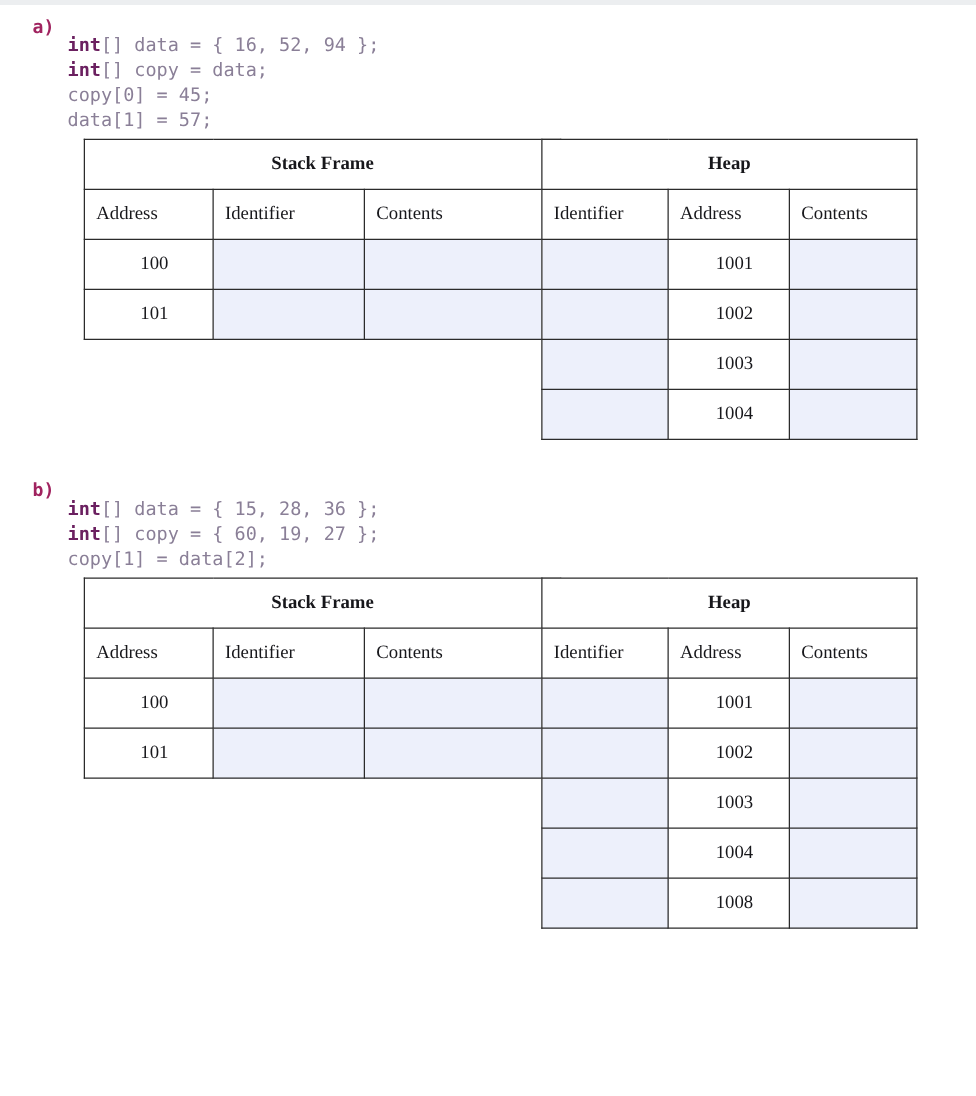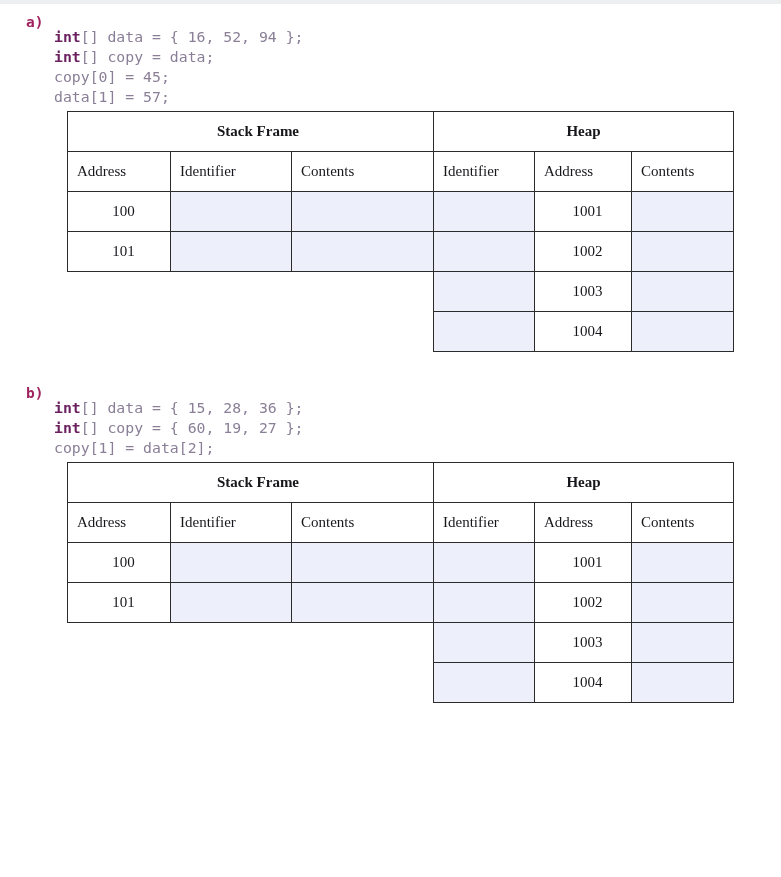--- a/index.html
+++ b/index.html
@@ -269,18 +269,23 @@
             <tr>
               <td class="cell-blank"></td>
               <td class="cell-val">1003</td>
               <td class="cell-blank"></td>
             </tr>
             <tr>
               <td class="cell-blank"></td>
               <td class="cell-val">1004</td>
               <td class="cell-blank"></td>
             </tr>
+            <tr>
+              <td class="cell-blank"></td>
+              <td class="cell-val">1008</td>
+              <td class="cell-blank"></td>
+            </tr>
           </tbody>
         </table>
     </div>
   </section>
 
 </div>
 
 </body></html>

